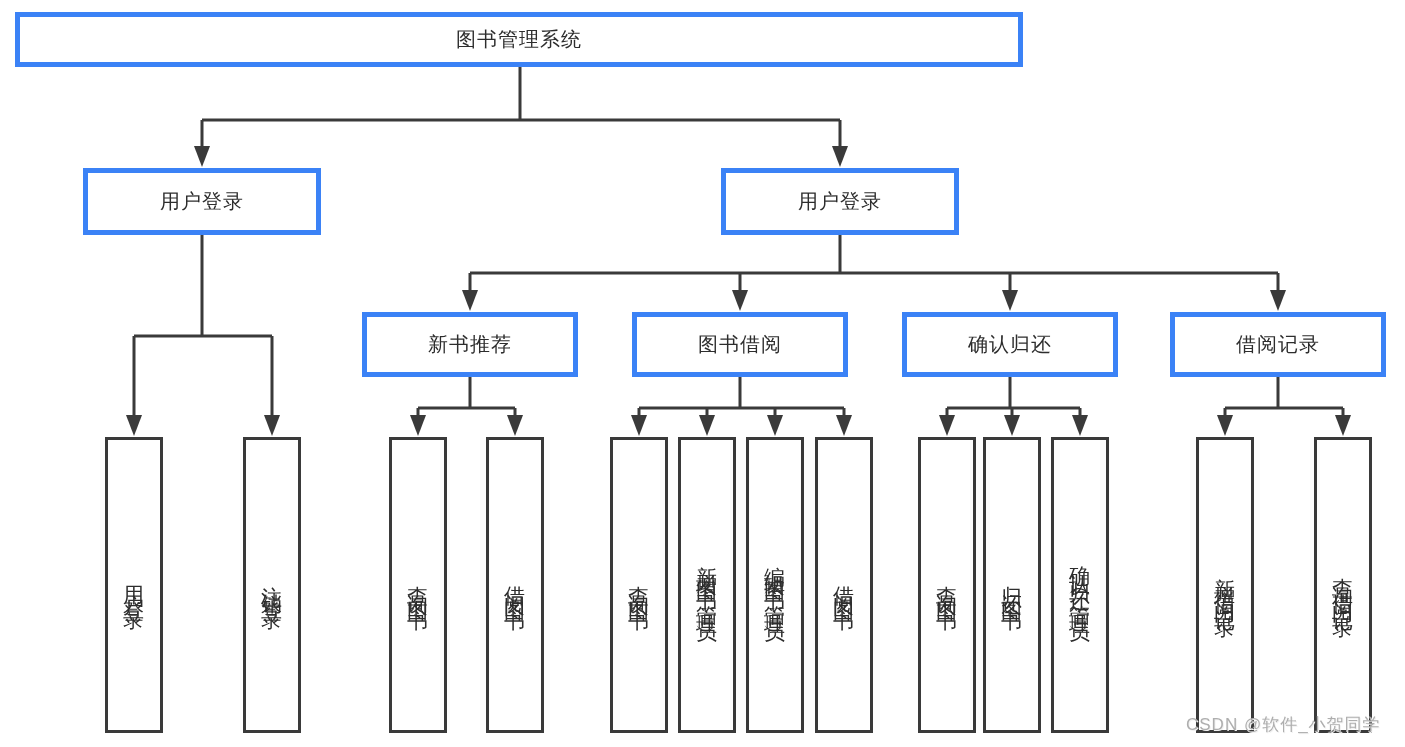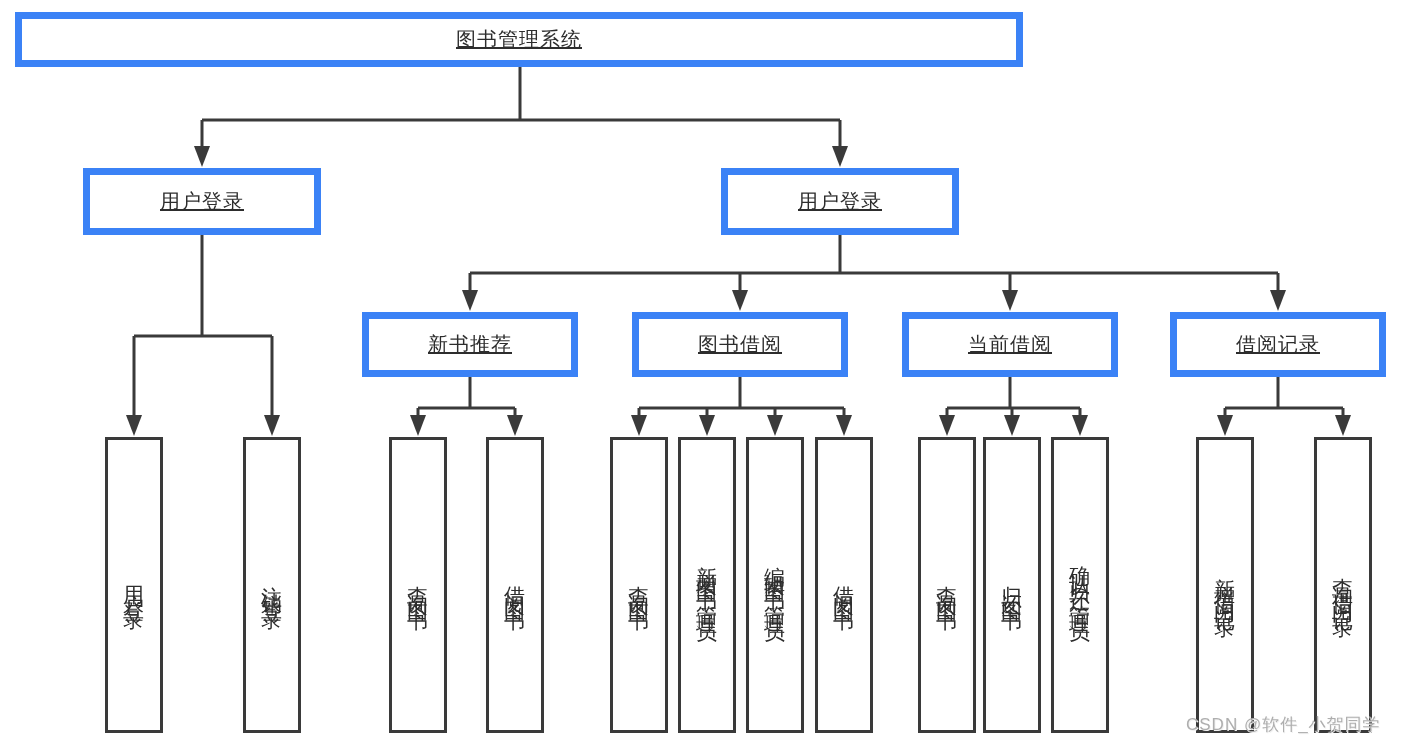--- a/index.html
+++ b/index.html
@@ -7,27 +7,26 @@
     position:relative;
     width:1405px;height:747px;
     background:#ffffff;
     font-family:"Liberation Sans","DejaVu Sans",sans-serif;
     overflow:hidden;
   }
   #wires{position:absolute;left:0;top:0;z-index:0;}
   .hbox{
     position:absolute;
     box-sizing:border-box;
-    border:7px solid #3b82f6;
+    border:5px solid #3b82f6;
     background:#ffffff;
     display:flex;align-items:center;justify-content:center;
     font-size:20px;color:#2d2d2d;
     z-index:1;
     letter-spacing:1px;
-    text-decoration:underline;
   }
   .vbox{
     position:absolute;
     box-sizing:border-box;
     border:3px solid #3a3a3a;
     background:#ffffff;
     display:flex;align-items:center;justify-content:center;
     z-index:1;
     top:437px;width:58px;height:296px;
   }
@@ -125,21 +124,21 @@
     <span>用户登录</span>
   </div>
 
   <div class="hbox" style="left:632px;top:312px;width:216px;height:65px">
     <span>图书借阅</span>
   </div>
   <div class="hbox" style="left:362px;top:312px;width:216px;height:65px">
     <span>新书推荐</span>
   </div>
   <div class="hbox" style="left:902px;top:312px;width:216px;height:65px">
-    <span>当前借阅</span>
+    <span>确认归还</span>
   </div>
   <div class="hbox" style="left:1170px;top:312px;width:216px;height:65px">
     <span>借阅记录</span>
   </div>
 
   <div class="vbox" style="left:105px">
     <span class="vtext">用户登录</span>
   </div>
   <div class="vbox" style="left:243px">
     <span class="vtext">注销登录</span>

